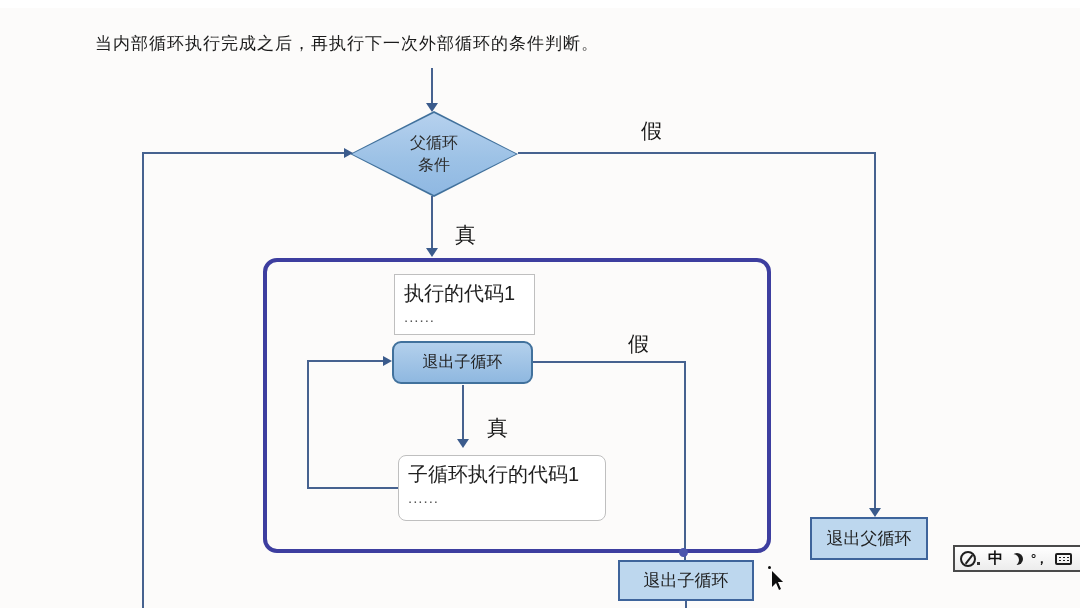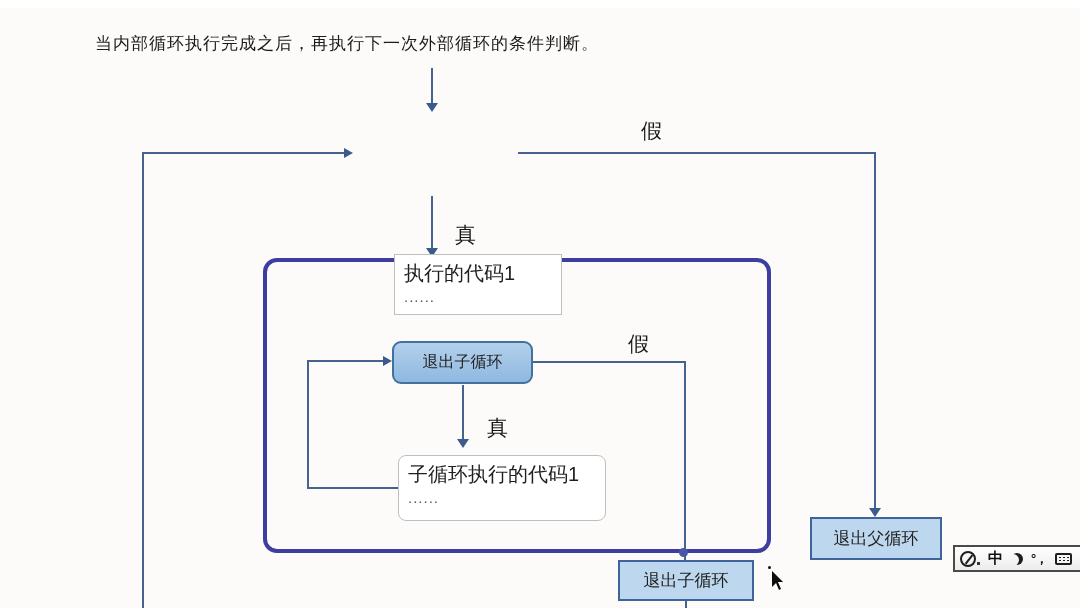--- a/index.html
+++ b/index.html
@@ -62,37 +62,43 @@
 </head>
 <body>
 
 <div class="stage">
 
   <div class="caption">当内部循环执行完成之后，再执行下一次外部循环的条件判断。</div>
 
   <div class="vline" style="left:431px;top:60px;height:36px;"></div>
   <div class="arr-down" style="left:426px;top:95px;"></div>
 
+  <div class="diamond-outer">
+    <div class="diamond-inner">
+      <span>父循环</span>
+      <span>条件</span>
+    </div>
+  </div>
 
   <div class="hline" style="left:143px;top:144px;width:201px;"></div>
   <div class="arr-right" style="left:344px;top:140px;"></div>
   <div class="vline" style="left:142px;top:144px;height:464px;"></div>
 
   <div class="hline" style="left:518px;top:144px;width:358px;"></div>
   <div class="vline" style="left:874px;top:144px;height:357px;"></div>
   <div class="arr-down" style="left:869px;top:500px;"></div>
   <div class="lbl" style="left:641px;top:109px;">假</div>
 
   <div class="vline" style="left:431px;top:188px;height:53px;"></div>
   <div class="arr-down" style="left:426px;top:240px;"></div>
   <div class="lbl" style="left:455px;top:213px;">真</div>
 
   <div class="frame"></div>
 
-  <div class="box-white" style="left:394px;top:246px;width:168px;height:61px;">
+  <div class="box-white" style="left:394px;top:266px;width:141px;height:61px;">
     <div class="title">执行的代码1</div>
     <div class="dots">......</div>
   </div>
 
   <div class="pill-blue">
     <span>退出子循环</span>
   </div>
 
   <div class="hline" style="left:533px;top:353px;width:153px;"></div>
   <div class="lbl" style="left:628px;top:322px;">假</div>
@@ -111,21 +117,21 @@
   <div class="hline" style="left:308px;top:479px;width:90px;"></div>
   <div class="vline" style="left:307px;top:353px;height:128px;"></div>
   <div class="hline" style="left:307px;top:352px;width:77px;"></div>
   <div class="arr-right" style="left:383px;top:348px;"></div>
 
   <div class="box-exit" style="left:618px;top:552px;width:136px;height:41px;">
     <span>退出子循环</span>
   </div>
   <div class="vline" style="left:685px;top:593px;height:15px;"></div>
 
-  <div class="box-exit" style="left:810px;top:509px;width:132px;height:43px;">
+  <div class="box-exit" style="left:810px;top:509px;width:118px;height:43px;">
     <span>退出父循环</span>
   </div>
 
   <div class="ime">
     <div class="ime-logo">
         <span></span>
       </div>
     <div class="ime-logo-dot"></div>
     <div class="ime-mode">中</div>
     <div class="ime-moon"></div>

